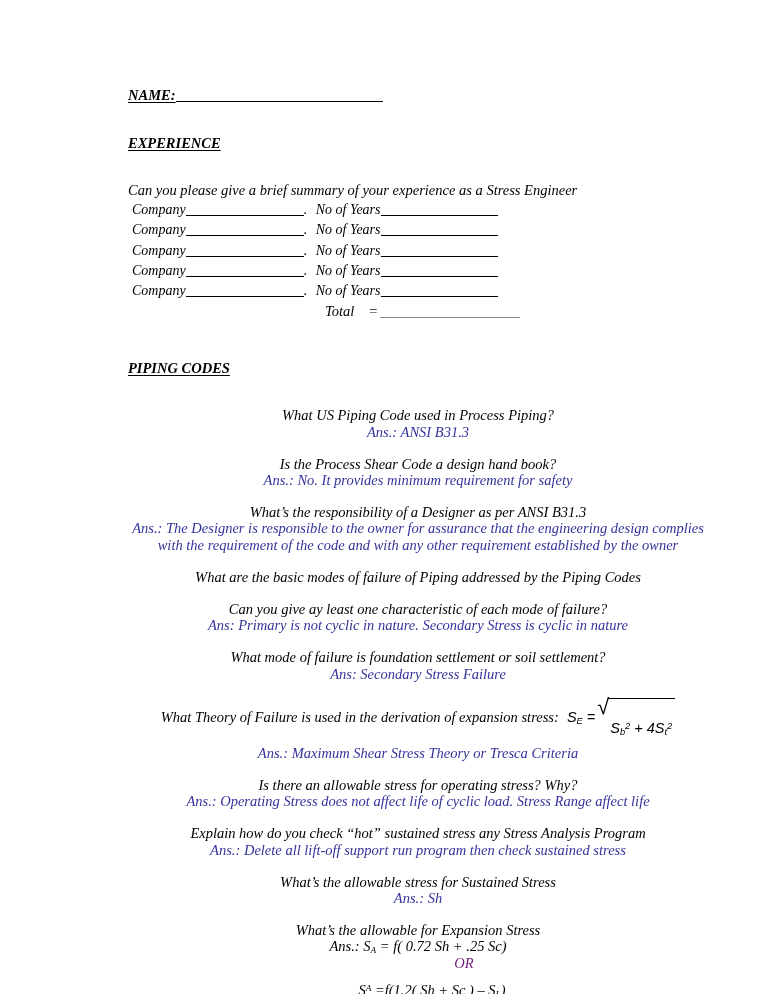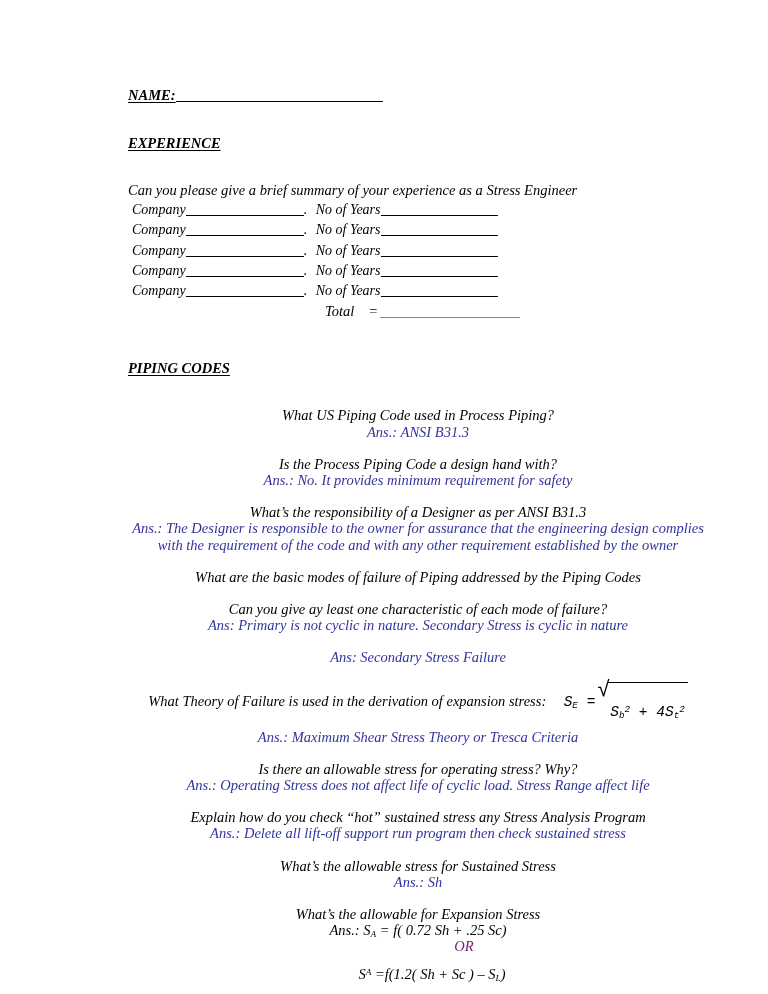--- a/index.html
+++ b/index.html
@@ -119,21 +119,21 @@
   .blank-total {
     display: inline-block;
     width: 140px;
     border-bottom: 1px solid #8a8a8a;
     vertical-align: -2px;
   }
 
   
   .math {
     font-style: italic;
-    font-family: Liberation Mono, monospace;
+    font-family: Liberation Sans, sans-serif;
     white-space: nowrap;
     margin-top: 23px;
   }
   .mvar { font-style: italic; }
   sub.m, sup.m {
     font-size: 0.64em;
     font-style: italic;
     line-height: 0;
   }
   sub.m { vertical-align: -0.22em; }
@@ -233,39 +233,40 @@
     </div>
 
     <div class="gap-lg"></div>
 
     <div class="blk">
       <p class="q">What US Piping Code used in Process Piping?</p>
       <p class="a">Ans.:  ANSI B31.3</p>
     </div>
 
     <div class="blk">
-      <p class="q">Is the Process Piping  Code  a design hand with?</p>
+      <p class="q">Is the Process Shear  Code  a design hand book?</p>
       <p class="a">Ans.:   No.  It provides minimum requirement for safety</p>
     </div>
 
     <div class="blk">
       <p class="q">What’s the responsibility of a Designer as per ANSI B31.3</p>
       <p class="a">Ans.: The Designer is responsible to the owner for assurance that the engineering design complies with the requirement of the code and with any other requirement established by the owner</p>
     </div>
 
     <div class="blk">
       <p class="q">What are the basic modes of failure of Piping addressed by the Piping Codes</p>
     </div>
 
     <div class="blk">
       <p class="q">Can you give ay least one characteristic of each mode of failure?</p>
       <p class="a">Ans: Primary is not cyclic in nature.  Secondary Stress is cyclic in nature</p>
     </div>
 
     <div class="blk">
+      <p class="q">What mode of failure is foundation settlement or soil settlement?</p>
       <p class="a">Ans:  Secondary Stress Failure</p>
     </div>
 
     <div class="blk">
       <p class="eqline">
         <span class="q" style="line-height:22px;">What Theory of Failure is used in the derivation of expansion stress:</span><span class="math">&nbsp;&nbsp;<span class="mvar">S</span><sub class="m">E</sub>&nbsp;<span>=</span><span class="radical"><span class="rad-sign">√</span><span class="rad-body"><span class="mvar">S</span><sub class="m">b</sub><sup class="m">2</sup>&nbsp;<span>+</span>&nbsp;<span>4</span><span class="mvar">S</span><sub class="m">t</sub><sup class="m">2</sup></span></span></span>
       </p>
       <p class="a" style="margin-top:6px;">Ans.: Maximum Shear Stress Theory or Tresca Criteria</p>
     </div>
 

